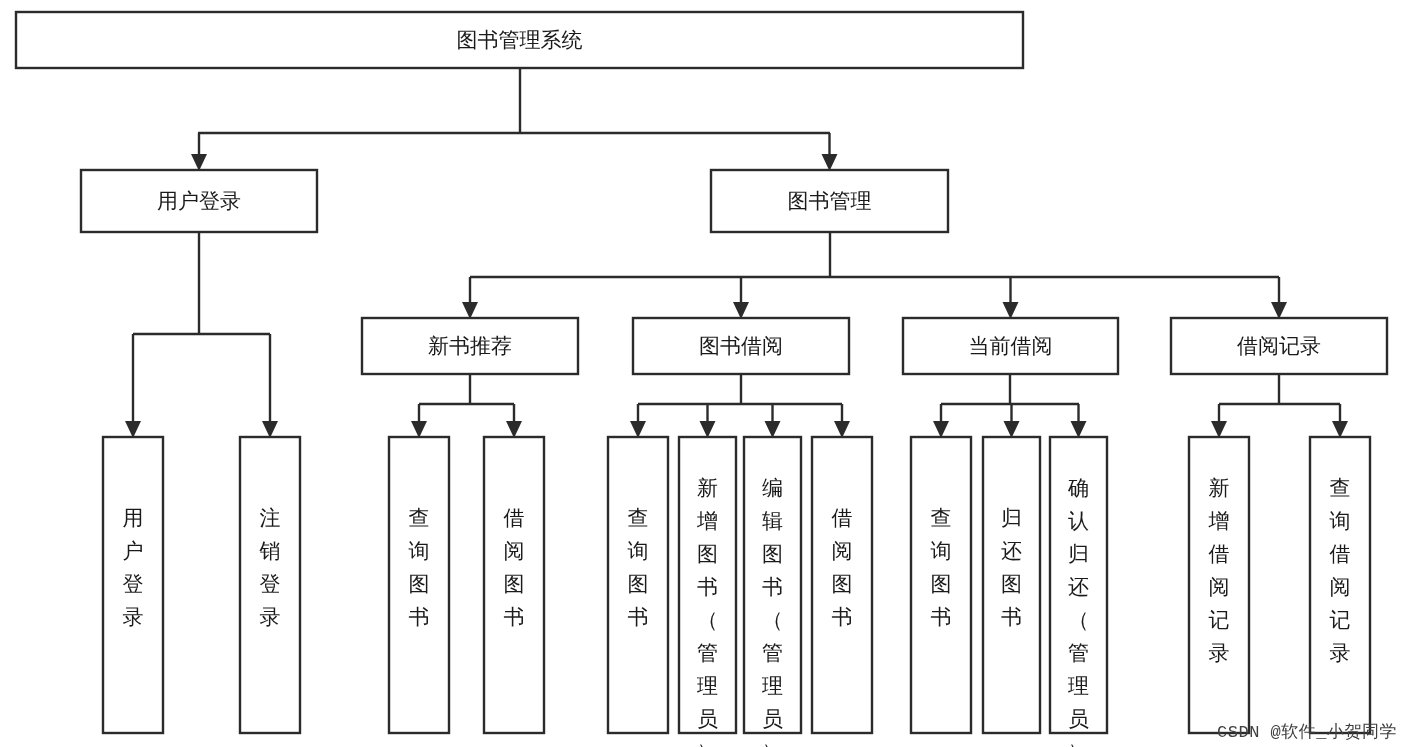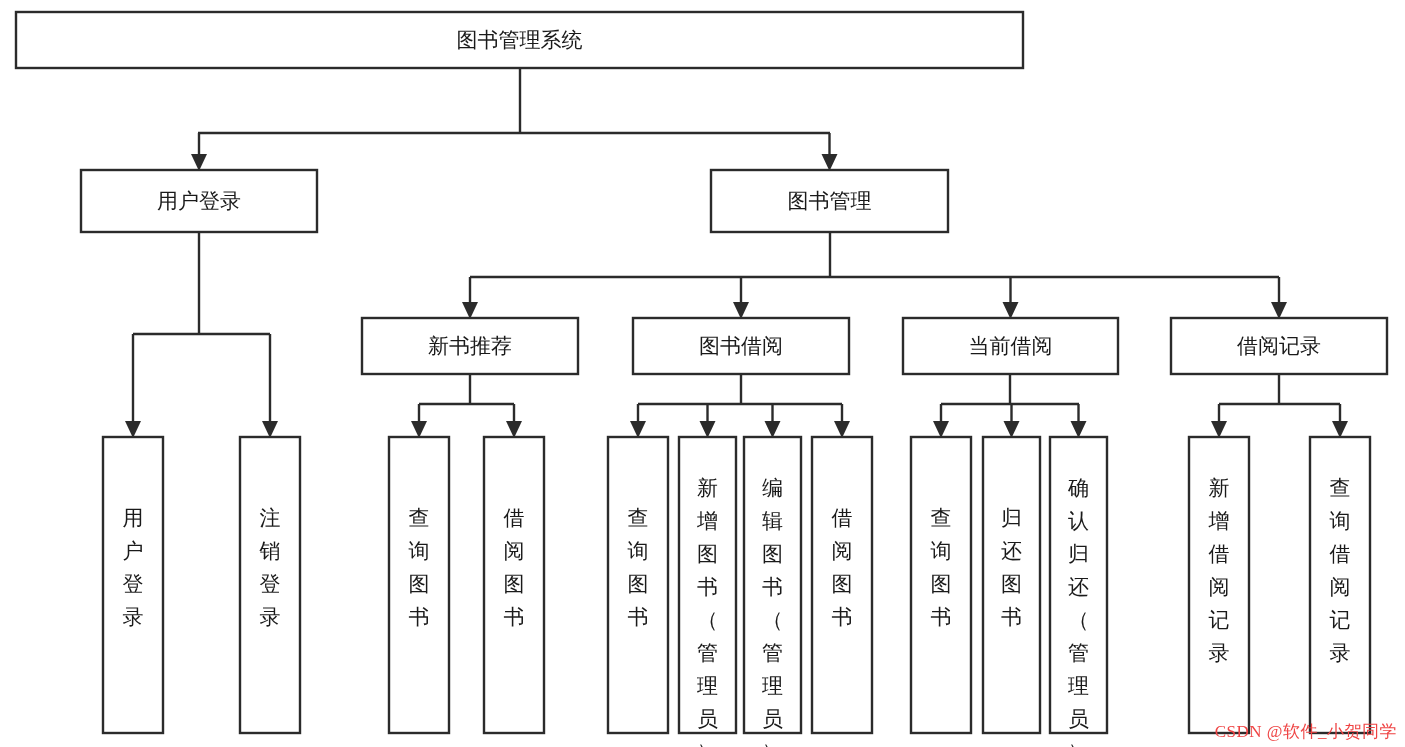--- a/index.html
+++ b/index.html
@@ -52,23 +52,23 @@
   .node-label-vertical {
     fill: #1a1a1a;
     font-family: "Liberation Sans", "DejaVu Sans", sans-serif;
     font-size: 21px;
     text-anchor: middle;
   }
   .watermark {
     position: absolute;
     right: 8px;
     bottom: 4px;
-    font-family: Liberation Serif, serif;
+    font-family: Liberation Mono, monospace;
     font-size: 17px;
-    color: #ef4444;
+    color: #404040;
     letter-spacing: 0.5px;
     white-space: nowrap;
     pointer-events: none;
   }
 </style>
 </head>
 <body>
 
 <div id="diagram-root">
 

